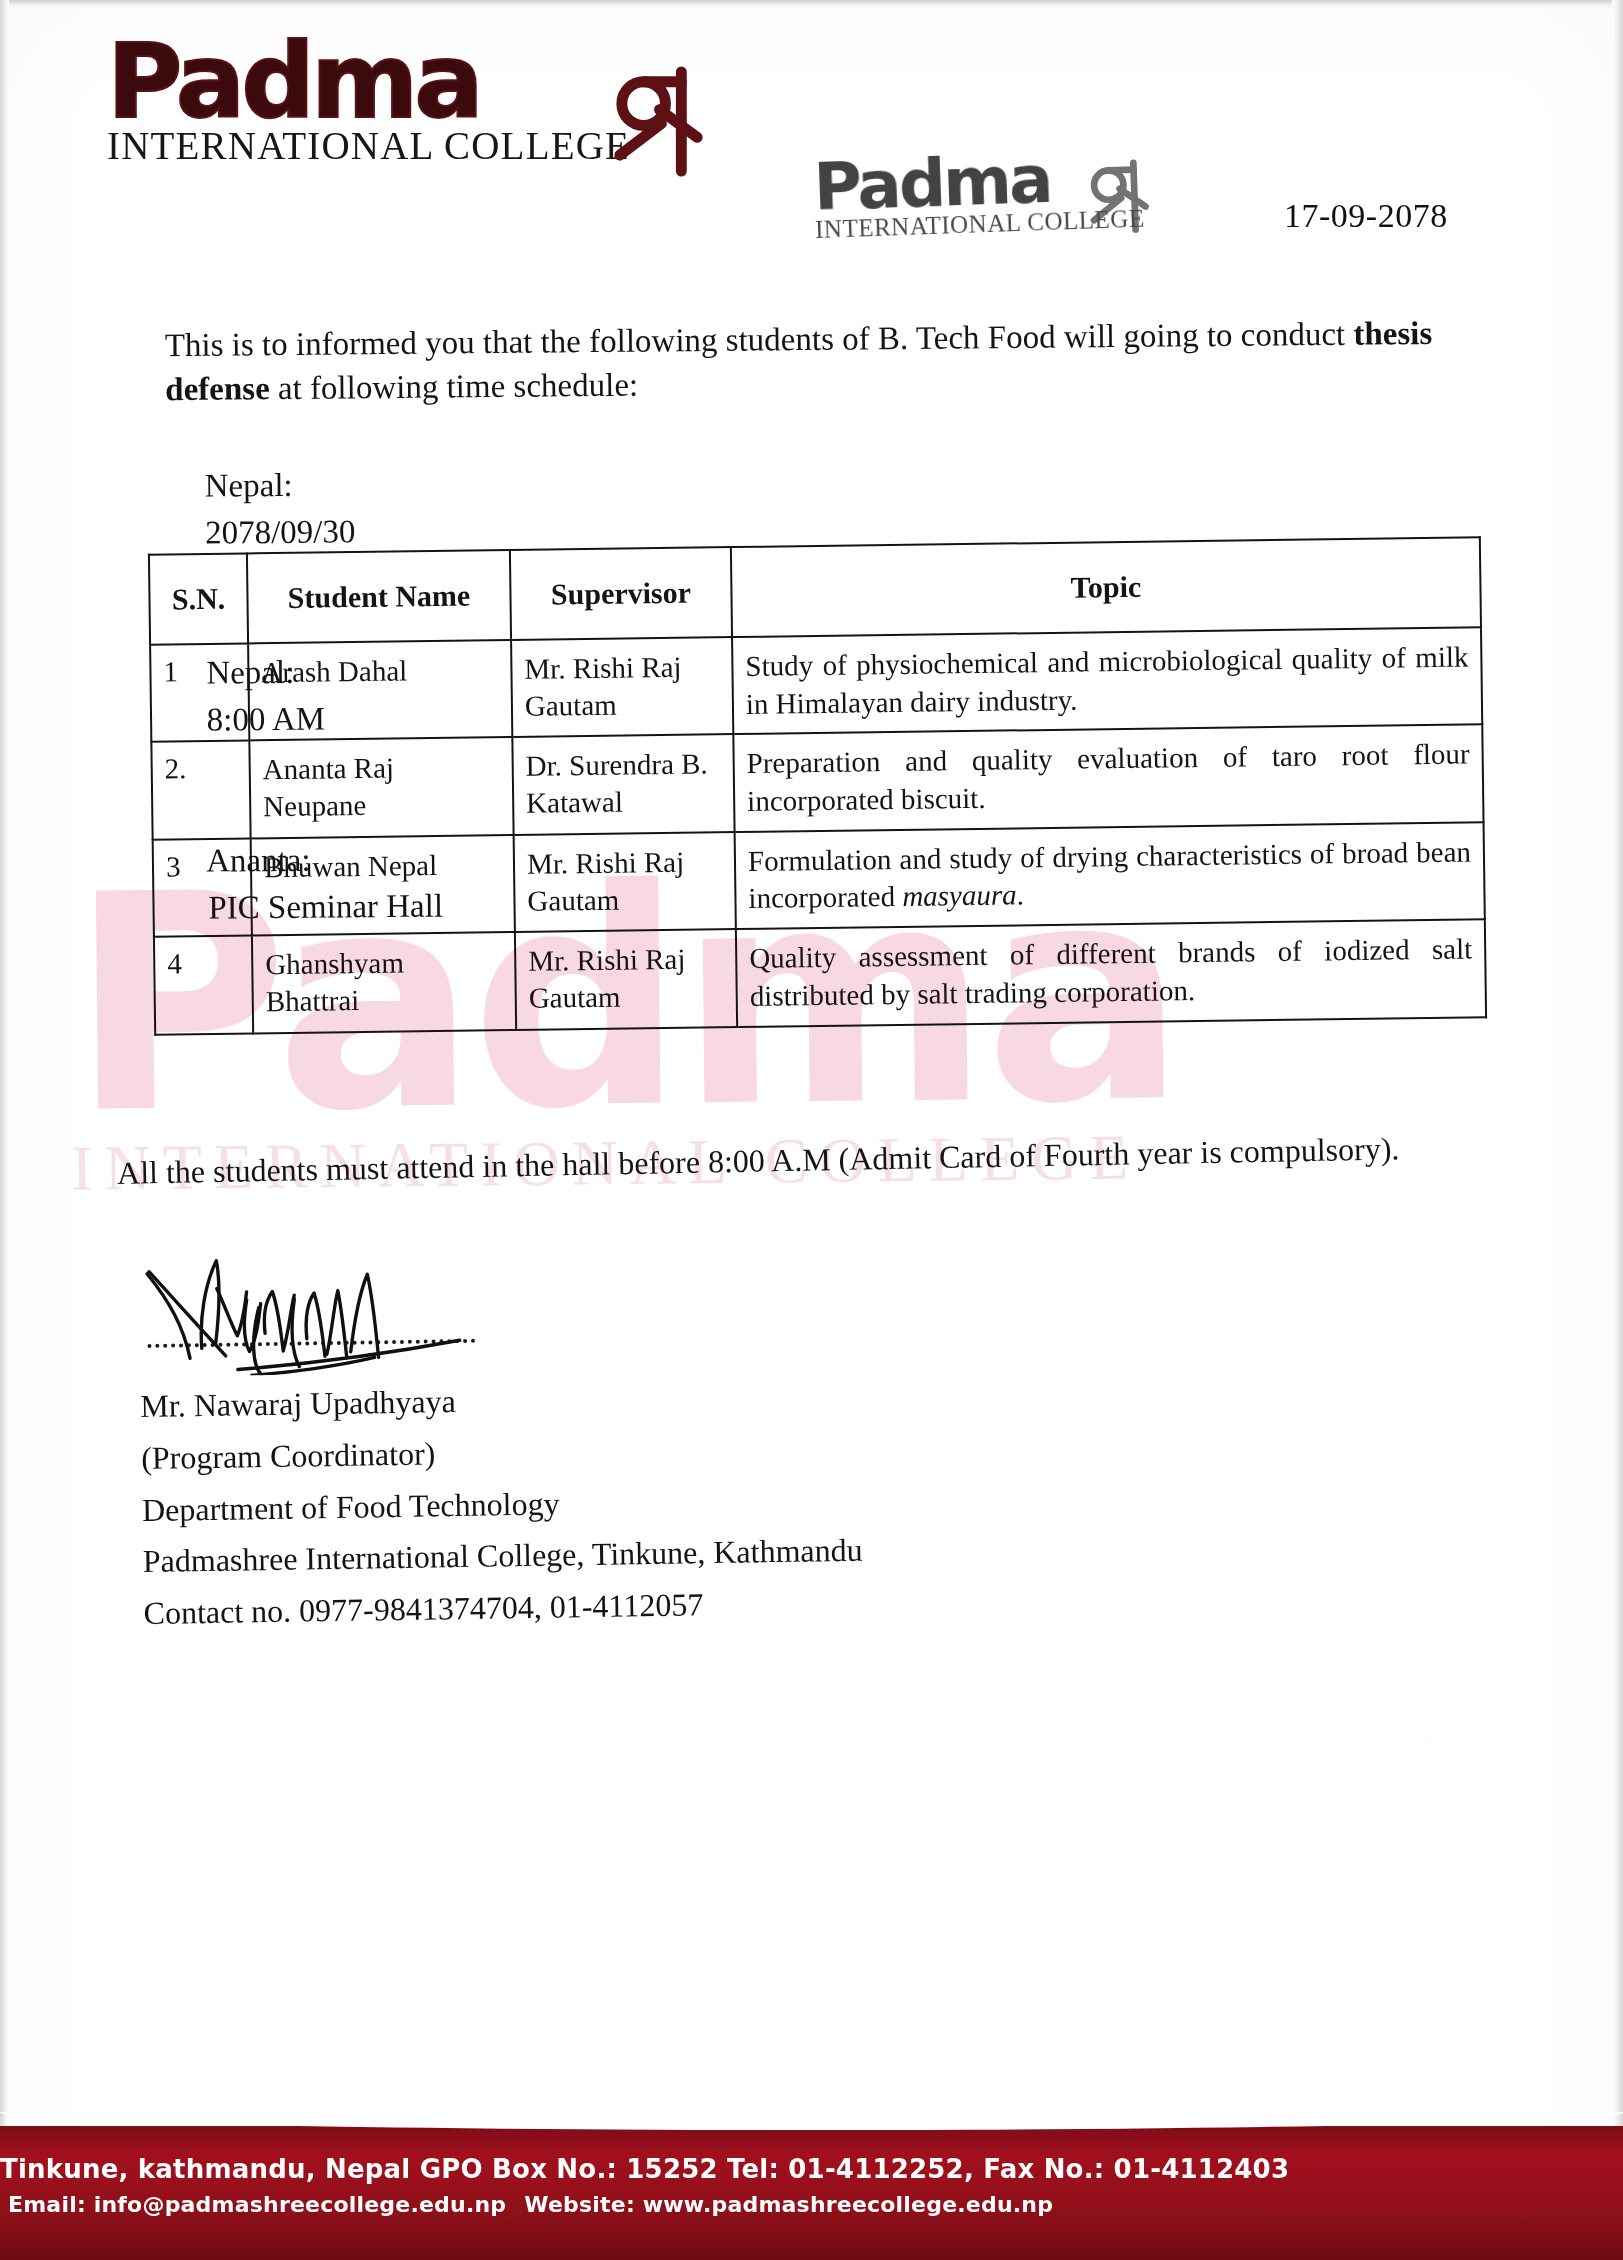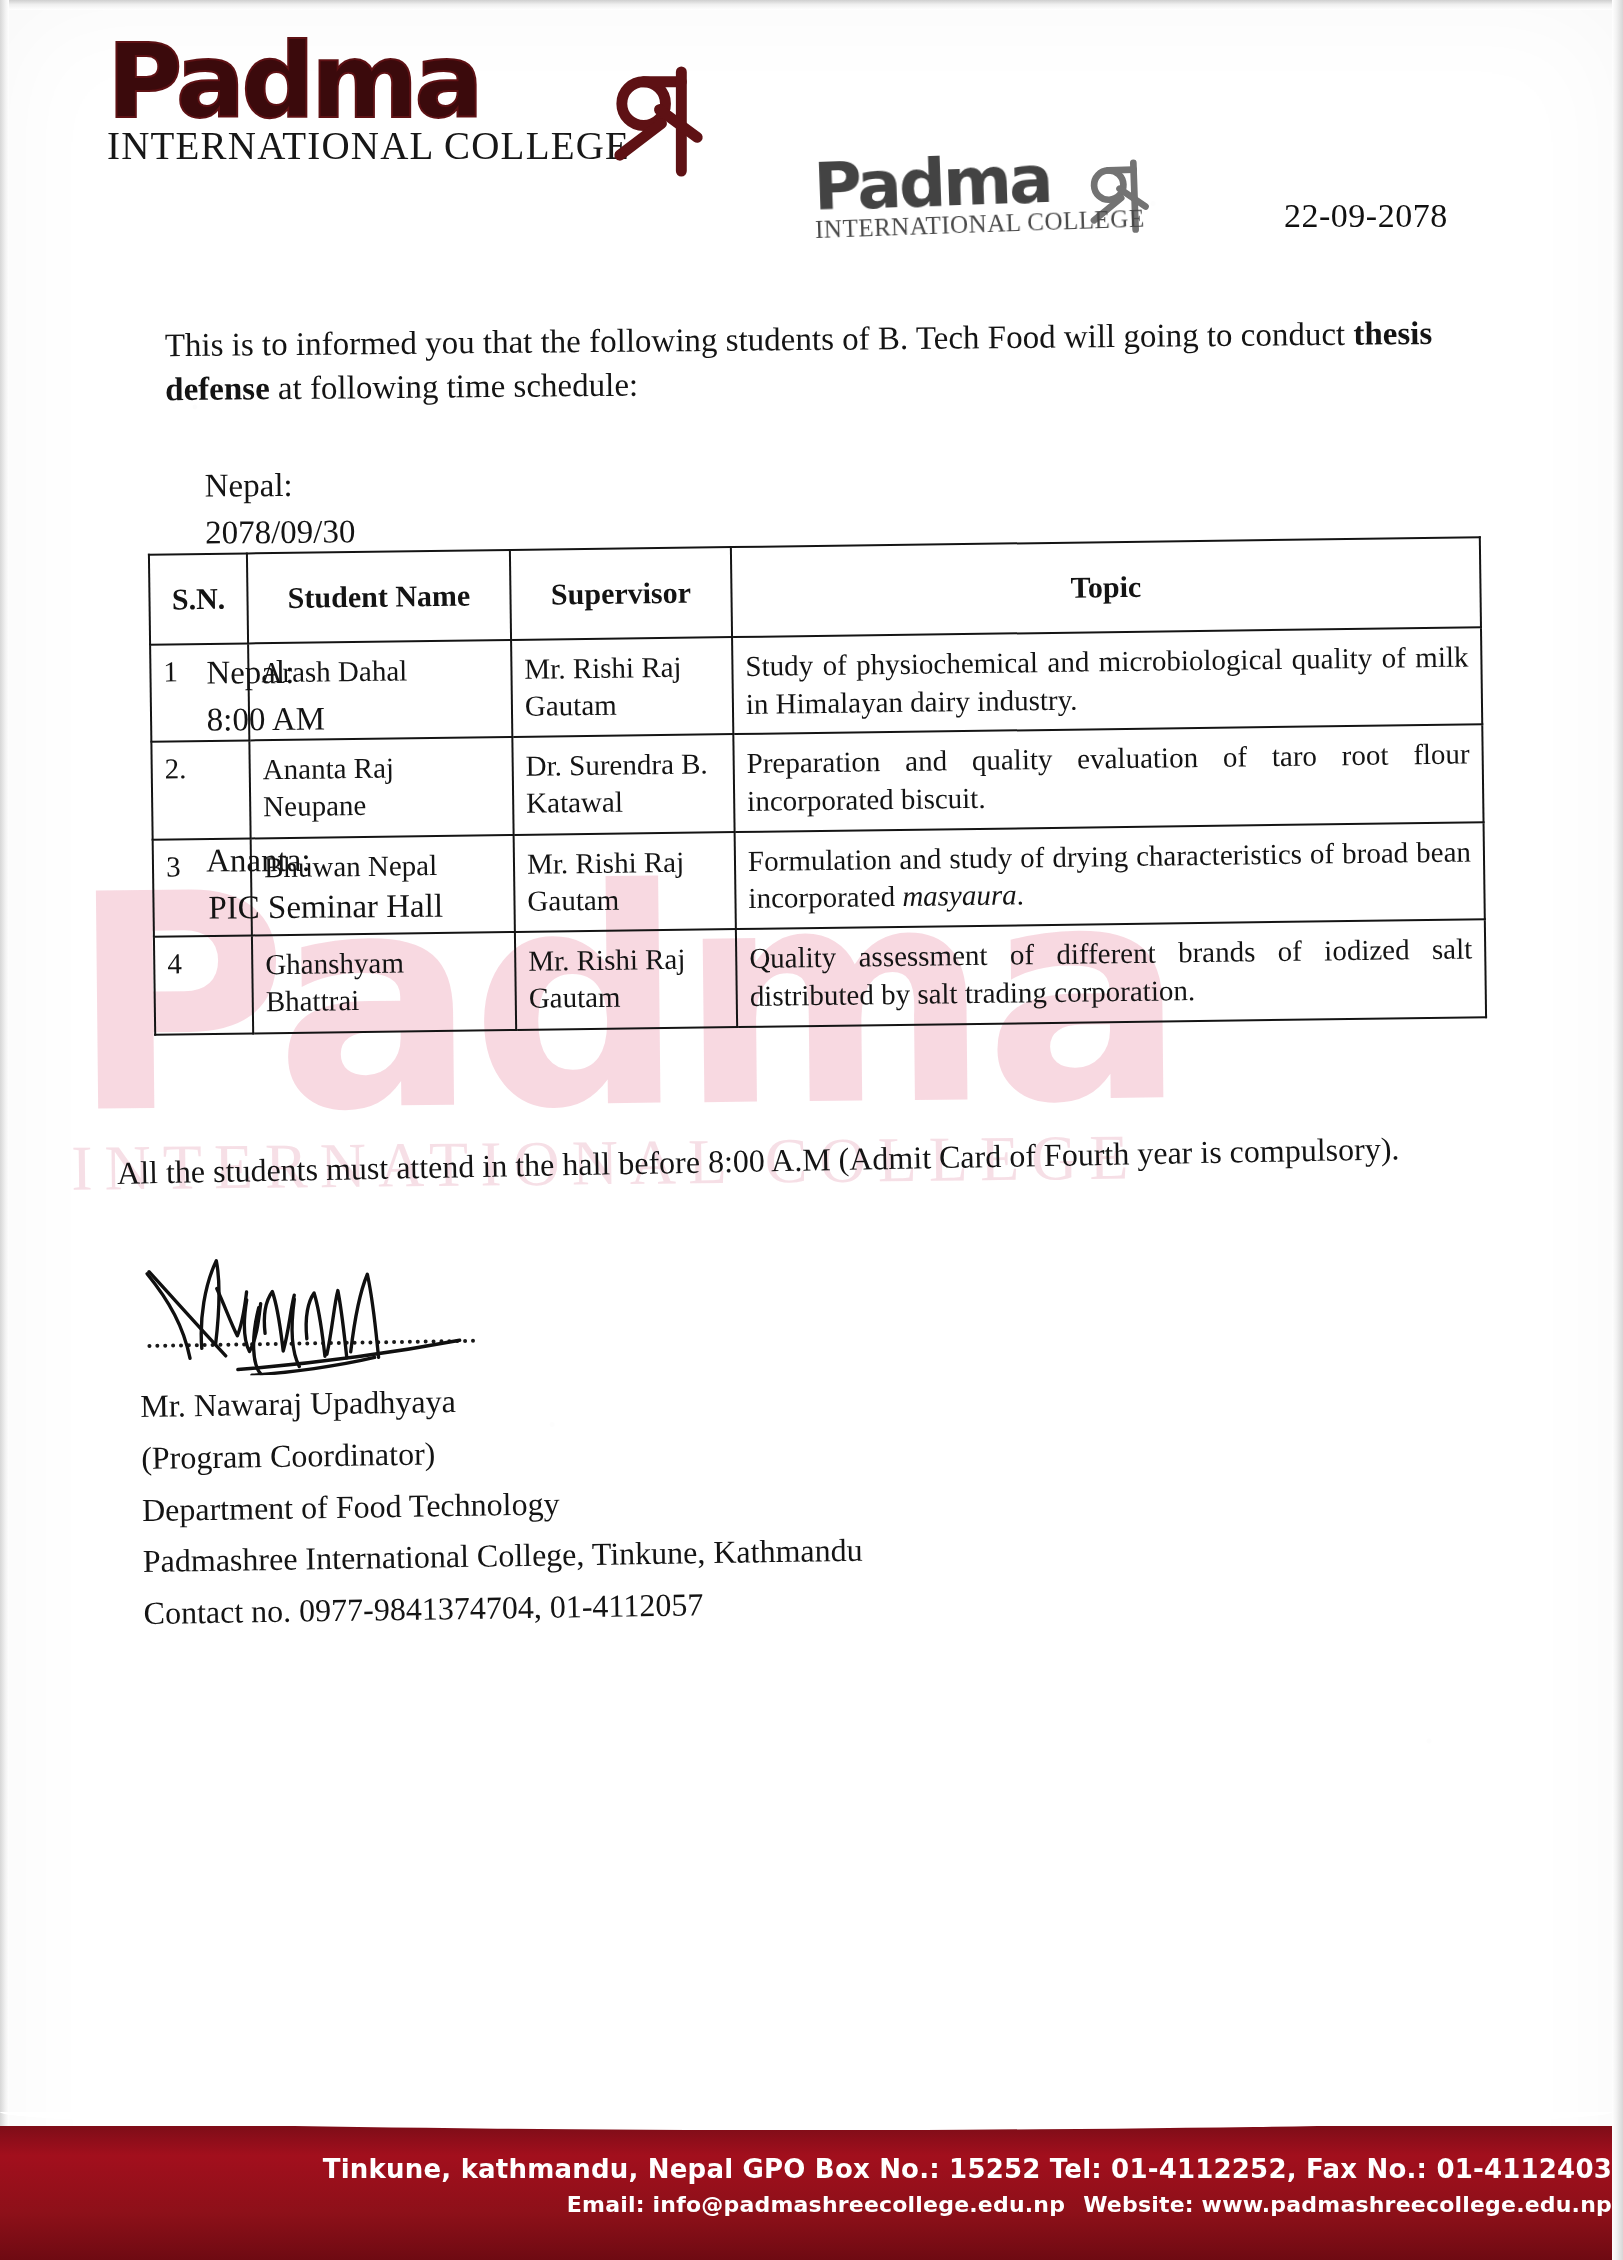--- a/index.html
+++ b/index.html
@@ -249,26 +249,26 @@
   .sig-lines {
     font-size: 32px;
     line-height: 1.62;
     margin-top: 6px;
   }
 
   
   .footer {
     position: absolute;
     left: 0;
-    right: 12px;
+    right: 0;
     bottom: 0;
     height: 135px;
     background: linear-gradient(180deg,#7e0d18 0%, #a20f1d 22%, #8d1019 65%, #6e0a12 100%);
     color: #ffffff;
-    text-align: right;
+    text-align: left;
     font-family: "DejaVu Sans", sans-serif;
   }
   .footer::before {
     content: "";
     position: absolute;
     top: -14px; left: 0; right: 0;
     height: 18px;
     background: #ffffff;
     border-radius: 0 0 50% 50% / 0 0 100% 100%;
   }
@@ -326,21 +326,21 @@
           <path d="M42 22 L80 22"></path>
           <path d="M80 12 L80 112"></path>
           <path d="M60 64 L18 96"></path>
           <path d="M58 50 L96 78"></path>
         </g>
       </svg>
     </div>
     <div class="stamp-sub">INTERNATIONAL COLLEGE</div>
   </div>
 
-  <div class="doc-date">22-09-2078</div>
+  <div class="doc-date">17-09-2078</div>
 
   <div class="intro">
     <span>This is to informed you that the following students of B. Tech Food will going to conduct </span><b>thesis defense</b><span> at following time schedule:</span>
   </div>
 
   <div class="meta">
     <div class="meta-row">
       <span>Nepal:</span>
       <span>2078/09/30</span>
     </div>

